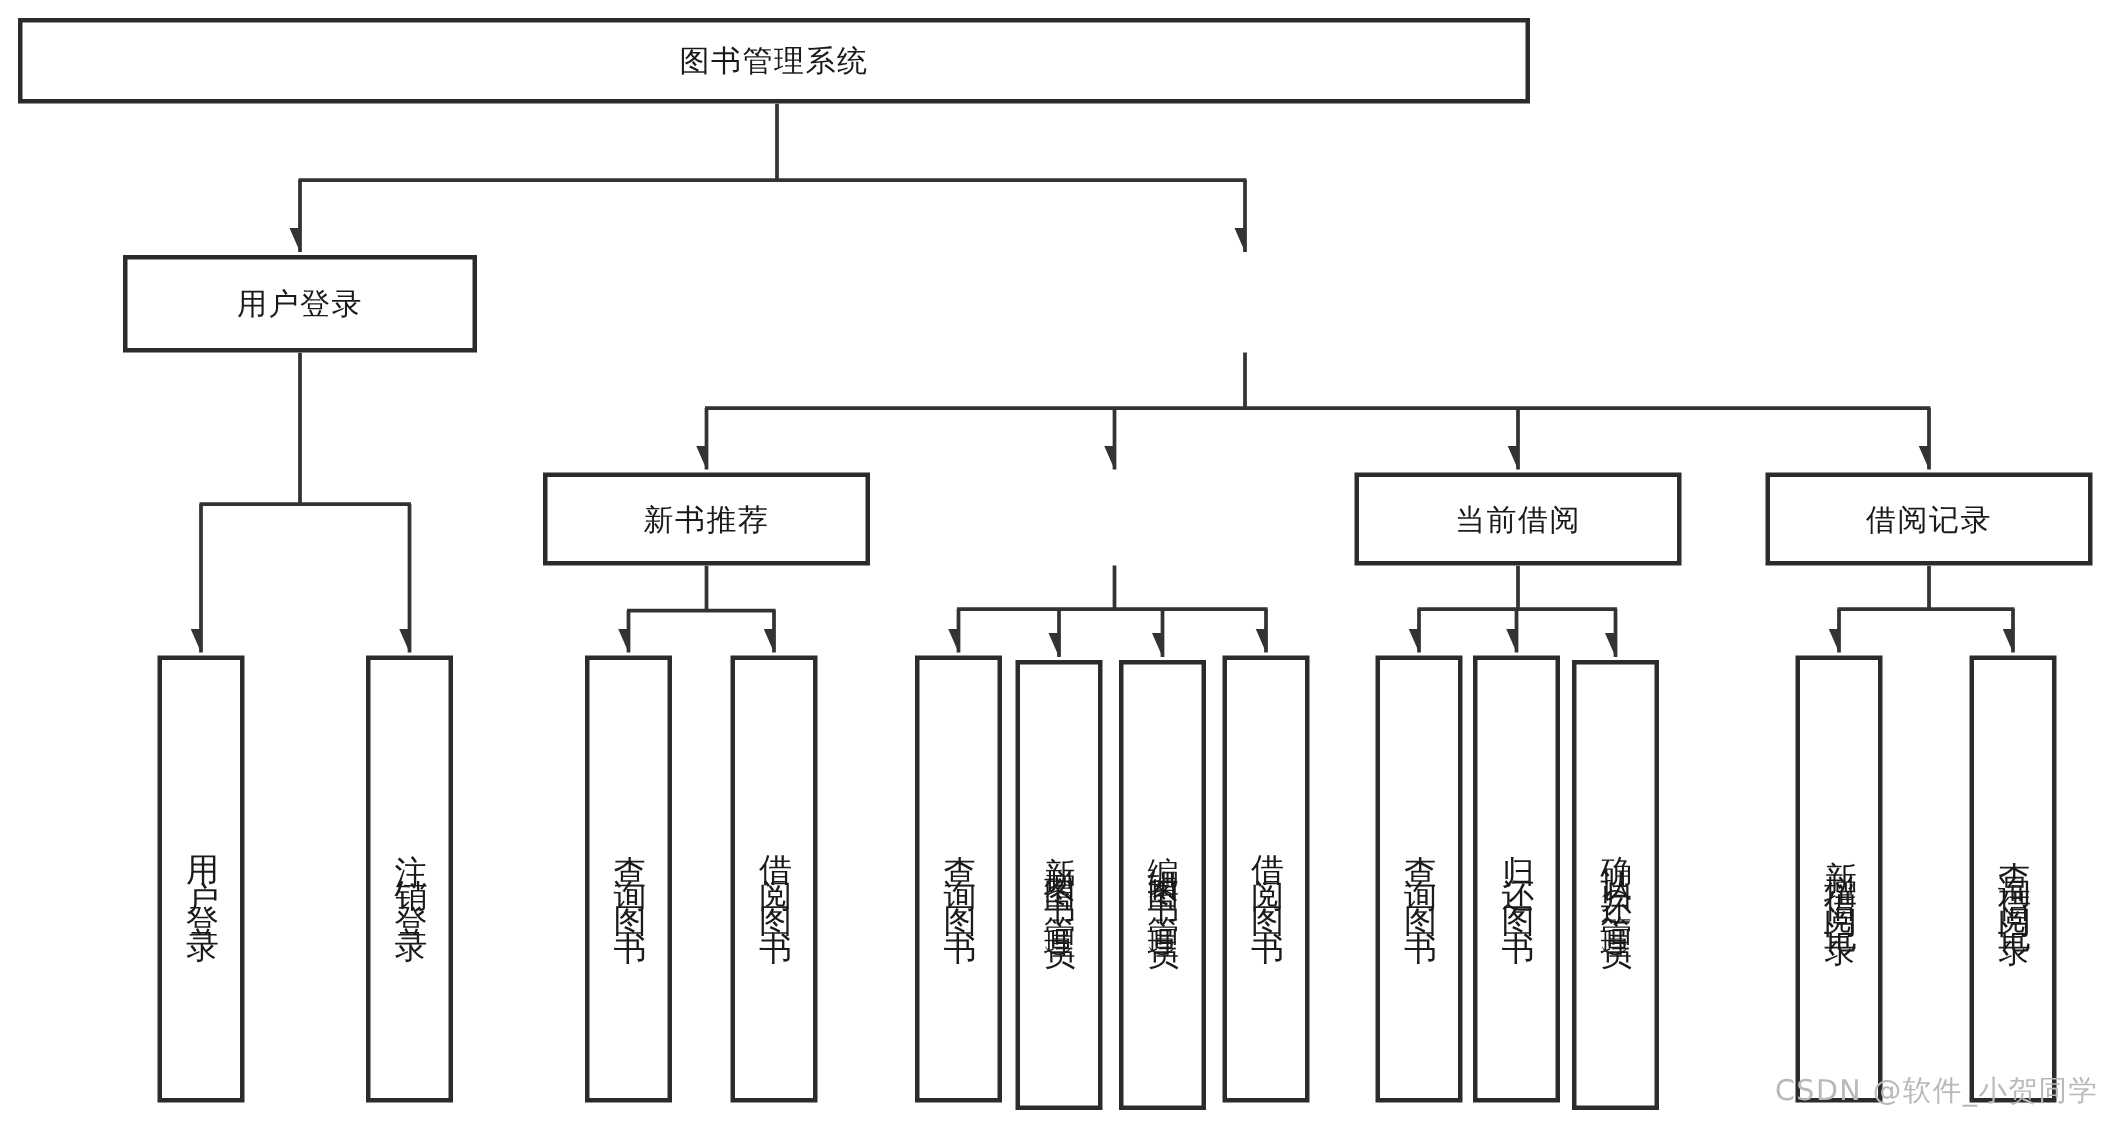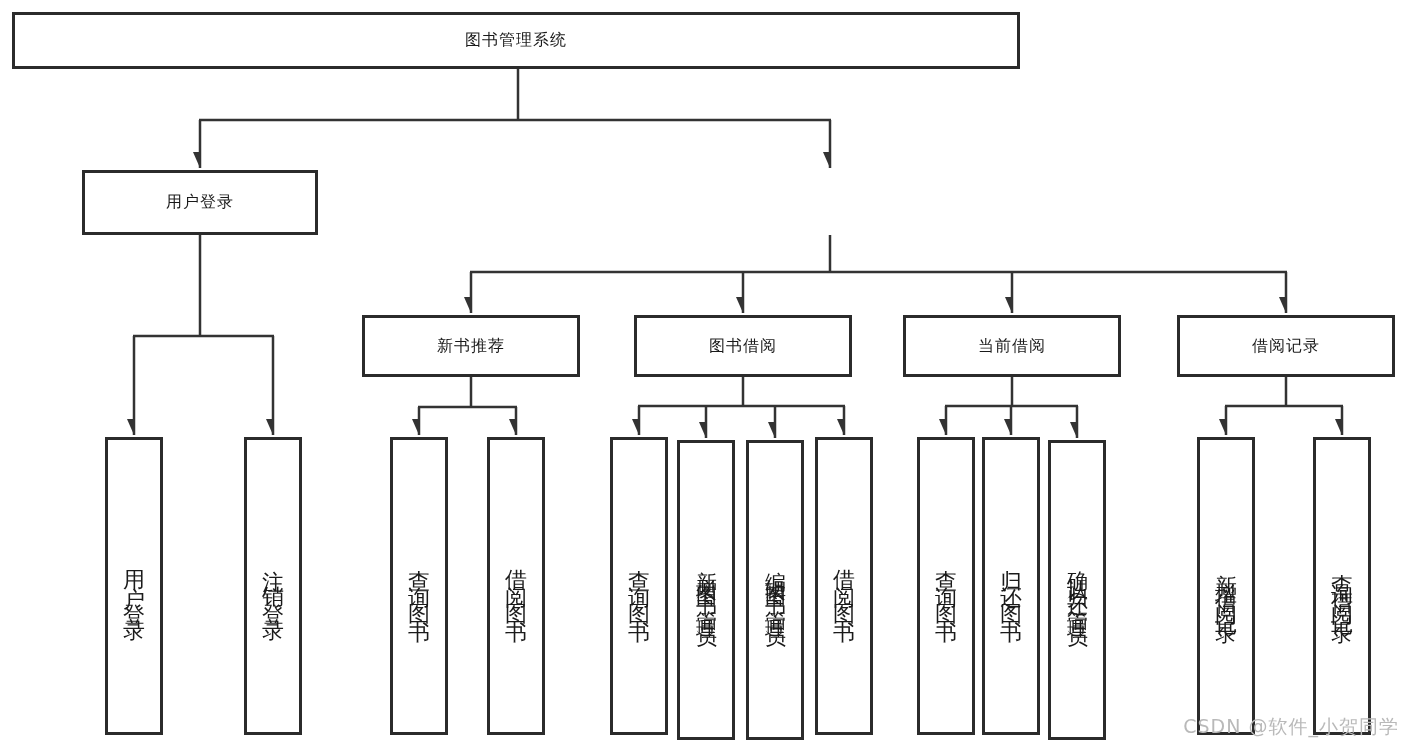--- a/index.html
+++ b/index.html
@@ -20,21 +20,21 @@
   .node {
     position: absolute;
     box-sizing: border-box;
     border: 3px solid #2b2b2b;
     background: #ffffff;
     display: flex;
     align-items: center;
     justify-content: center;
   }
   .node .hlabel {
-    font-size: 16px;
+    font-size: 20px;
     color: #1a1a1a;
     letter-spacing: 1px;
     white-space: nowrap;
   }
   .leaf {
     position: absolute;
     box-sizing: border-box;
     border: 3px solid #2b2b2b;
     background: #ffffff;
     width: 58px;
@@ -122,23 +122,20 @@
     <span class="hlabel">图书管理系统</span>
   </div>
 
   <div class="node" style="left:82px; top:170px; width:236px; height:65px;">
     <span class="hlabel">用户登录</span>
   </div>
 
   <div class="node" style="left:362px; top:315px; width:218px; height:62px;">
     <span class="hlabel">新书推荐</span>
   </div>
-  <div class="node" style="left:634px; top:315px; width:218px; height:62px;">
-    <span class="hlabel">图书借阅</span>
-  </div>
   <div class="node" style="left:903px; top:315px; width:218px; height:62px;">
     <span class="hlabel">当前借阅</span>
   </div>
   <div class="node" style="left:1177px; top:315px; width:218px; height:62px;text-align:center;">
     <span class="hlabel">借阅记录</span>
   </div>
 
   <div class="leaf" style="left:105px; top:437px; height:298px;">
     <span class="vtext sp-lg">用户登录</span>
   </div>

